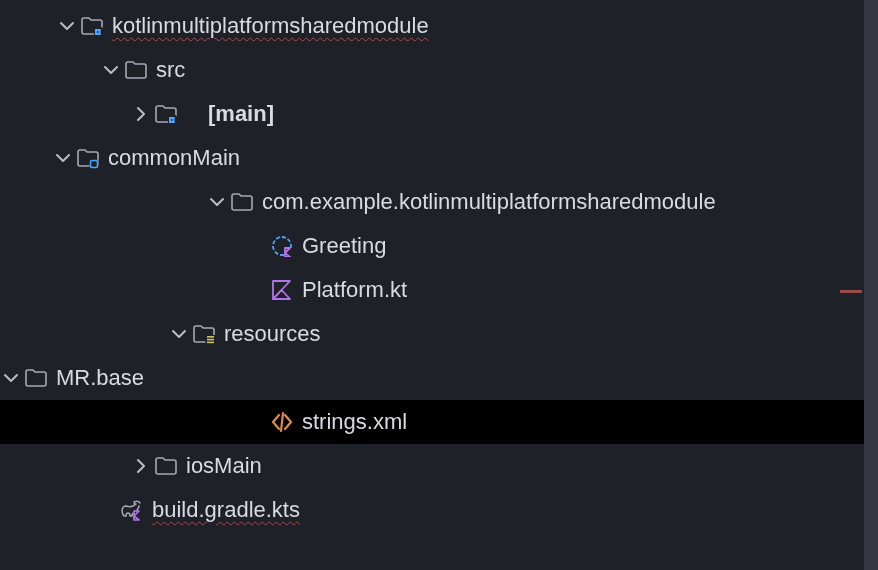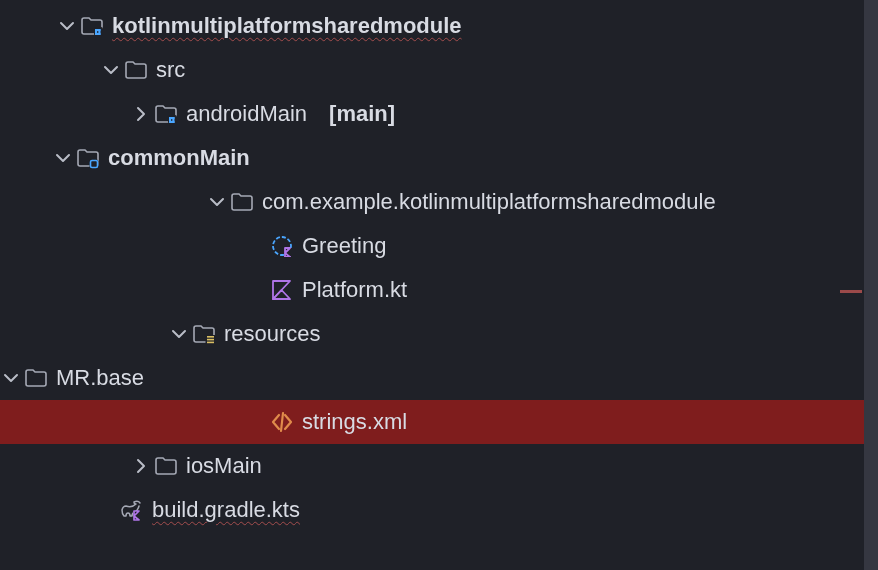--- a/index.html
+++ b/index.html
@@ -19,41 +19,41 @@
   }
   .row {
     display: flex;
     align-items: center;
     height: 44px;
     padding-left: 0;
     white-space: nowrap;
     cursor: default;
   }
   .row.selected {
-    background: #7f1d1d;
+    background: #000000;
   }
   .chevron {
     width: 22px;
     display: inline-flex;
     justify-content: center;
     align-items: center;
     flex-shrink: 0;
   }
   .chevron svg { display: block; }
   .icon {
     width: 28px;
     display: inline-flex;
     justify-content: center;
     align-items: center;
     flex-shrink: 0;
     margin-right: 6px;
   }
   .icon svg { display: block; }
   .label { }
-  .bold { font-weight: 700; }
+  .bold { font-weight: 400; }
   .suffix { font-weight: 700; margin-left: 22px; color: #d8dbe3; }
   .spell {
     text-decoration-line: underline;
     text-decoration-style: wavy;
     text-decoration-color: #a34d4d;
     text-decoration-thickness: 1px;
     text-underline-offset: 4px;
   }
   .scrollbar {
     position: absolute;
@@ -168,21 +168,20 @@
     <span class="chevron">
         <svg width="18" height="18">
           <use href="#chev-right"></use>
         </svg>
       </span>
     <span class="icon">
         <svg width="22" height="22">
           <use href="#folder-module"></use>
         </svg>
       </span>
-    <span class="label">androidMain</span>
     <span class="suffix">[main]</span>
   </div>
 
   <div class="row" style="padding-left:52px">
     <span class="chevron">
         <svg width="18" height="18">
           <use href="#chev-down"></use>
         </svg>
       </span>
     <span class="icon">

